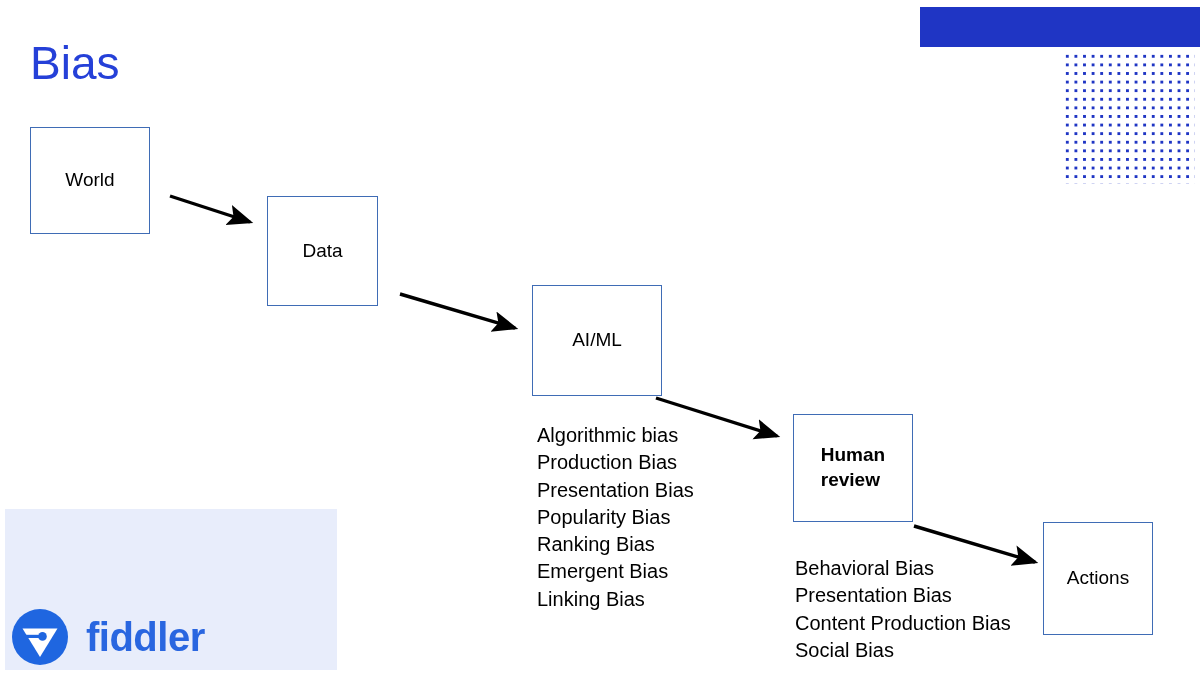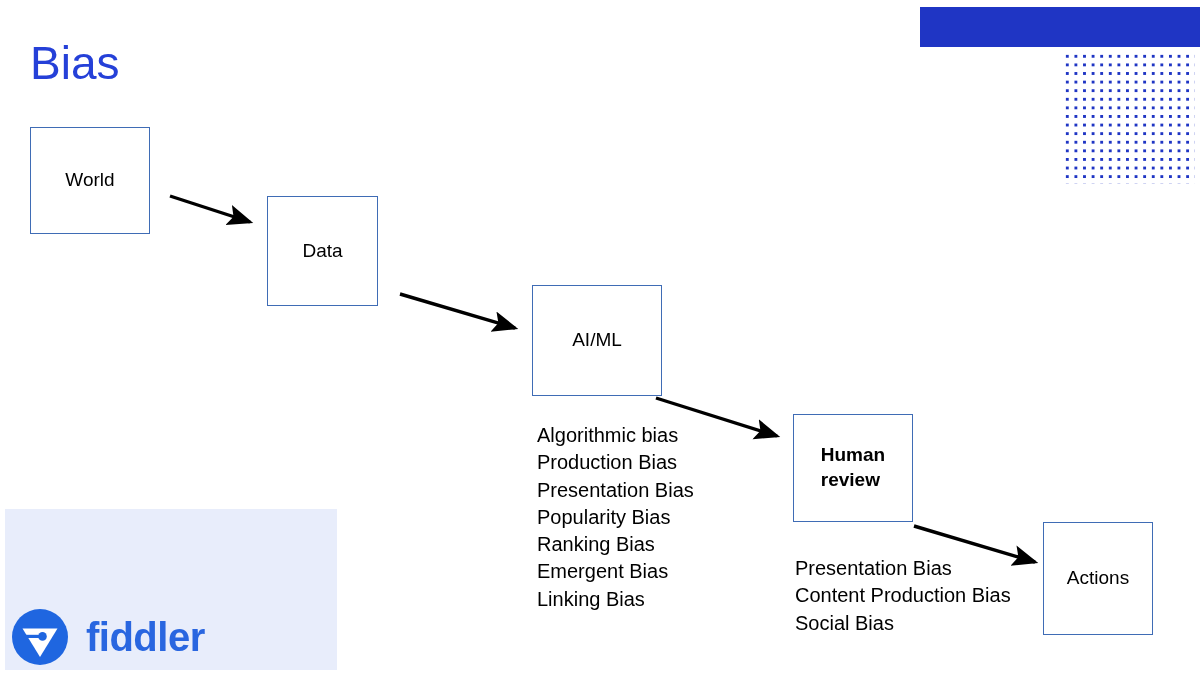--- a/index.html
+++ b/index.html
@@ -170,20 +170,21 @@
     <div>Algorithmic bias</div>
     <div>Production Bias</div>
     <div>Presentation Bias</div>
     <div>Popularity Bias</div>
     <div>Ranking Bias</div>
     <div>Emergent Bias</div>
     <div>Linking Bias</div>
   </div>
 
   <div class="bias-list list-human">
+    <div>Behavioral Bias</div>
     <div>Presentation Bias</div>
     <div>Content Production Bias</div>
     <div>Social Bias</div>
   </div>
 
   <div class="logo-panel"></div>
   <div class="logo-row">
     <svg class="logo-mark" viewBox="0 0 58 58">
       <circle cx="29" cy="29" r="28" fill="#1f66e0"></circle>
       <path d="M11.5,20.5 L46.5,20.5 L29,49 Z" fill="#ffffff"></path>

